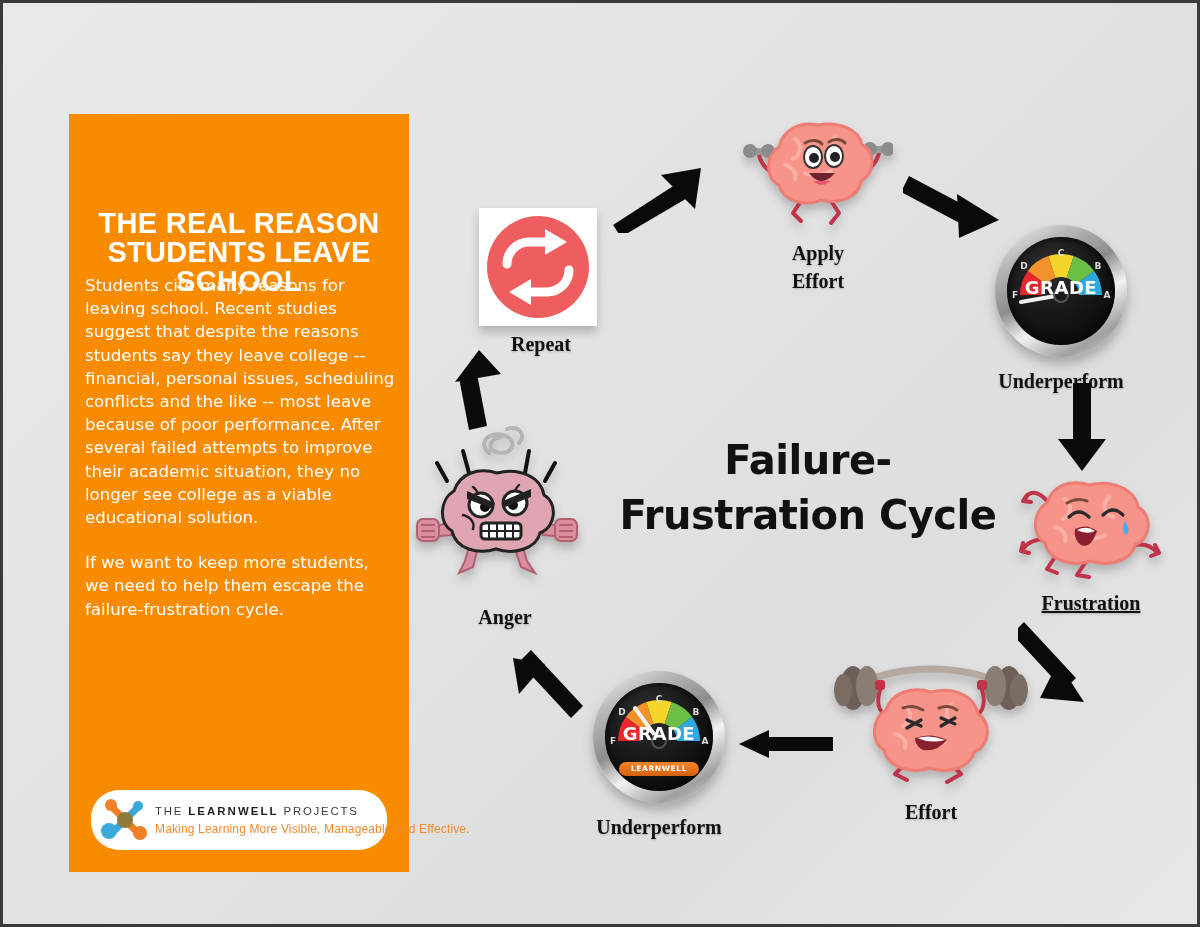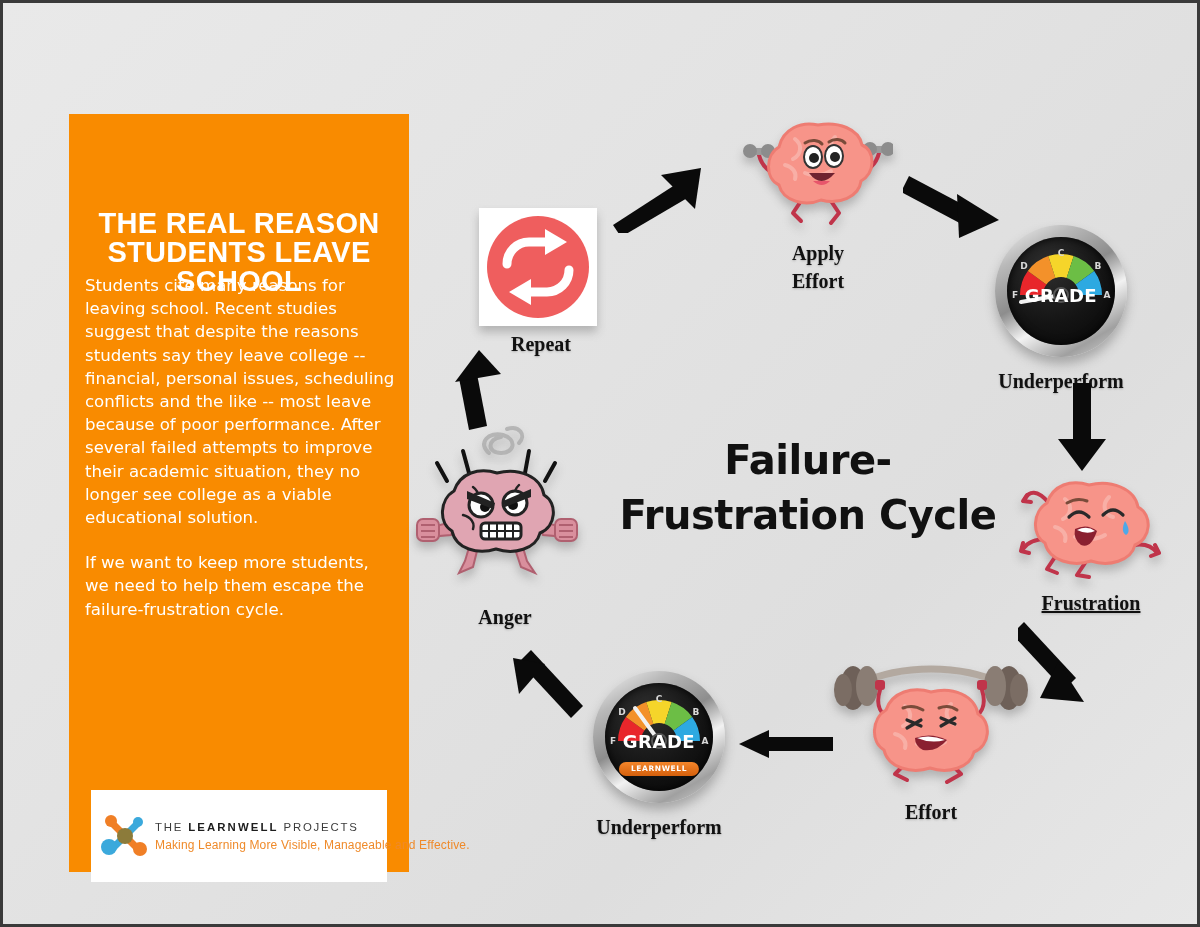--- a/index.html
+++ b/index.html
@@ -60,26 +60,27 @@
     margin: 0 0 22px 0;
   }
   .sidebar-body p:last-child { margin-bottom: 0; }
 
   
   .logo-box {
     position: absolute;
     left: 22px;
     top: 676px;
     width: 296px;
-    height: 92px;
+    height: 60px;
     background: #ffffff;
     box-sizing: border-box;
     display: flex;
     align-items: center;
     padding: 16px 8px;
+    border-radius: 28px;
   }
   .logo-mark {
     width: 52px;
     height: 52px;
     flex: 0 0 52px;
     position: relative;
   }
   .logo-text-wrap {
     flex: 1 1 auto;
     padding-left: 4px;
@@ -170,21 +171,21 @@
     border-radius: 50%;
     background: radial-gradient(circle at 38% 28%, #2e2e2e 0%, #141414 55%, #050505 100%);
     position: relative;
     overflow: hidden;
     box-shadow: inset 0 0 8px rgba(0,0,0,0.9);
   }
   .gauge-svg { position: absolute; left: 0; top: 0; }
   .gauge-word {
     position: absolute;
     left: 0; right: 0;
-    top: 48px;
+    top: 40px;
     text-align: center;
     color: #ffffff;
     font-weight: bold;
     font-size: 18px;
     letter-spacing: 0.5px;
     font-family: "DejaVu Sans", sans-serif;
   }
   .gauge-badge {
     position: absolute;
     left: 50%;

